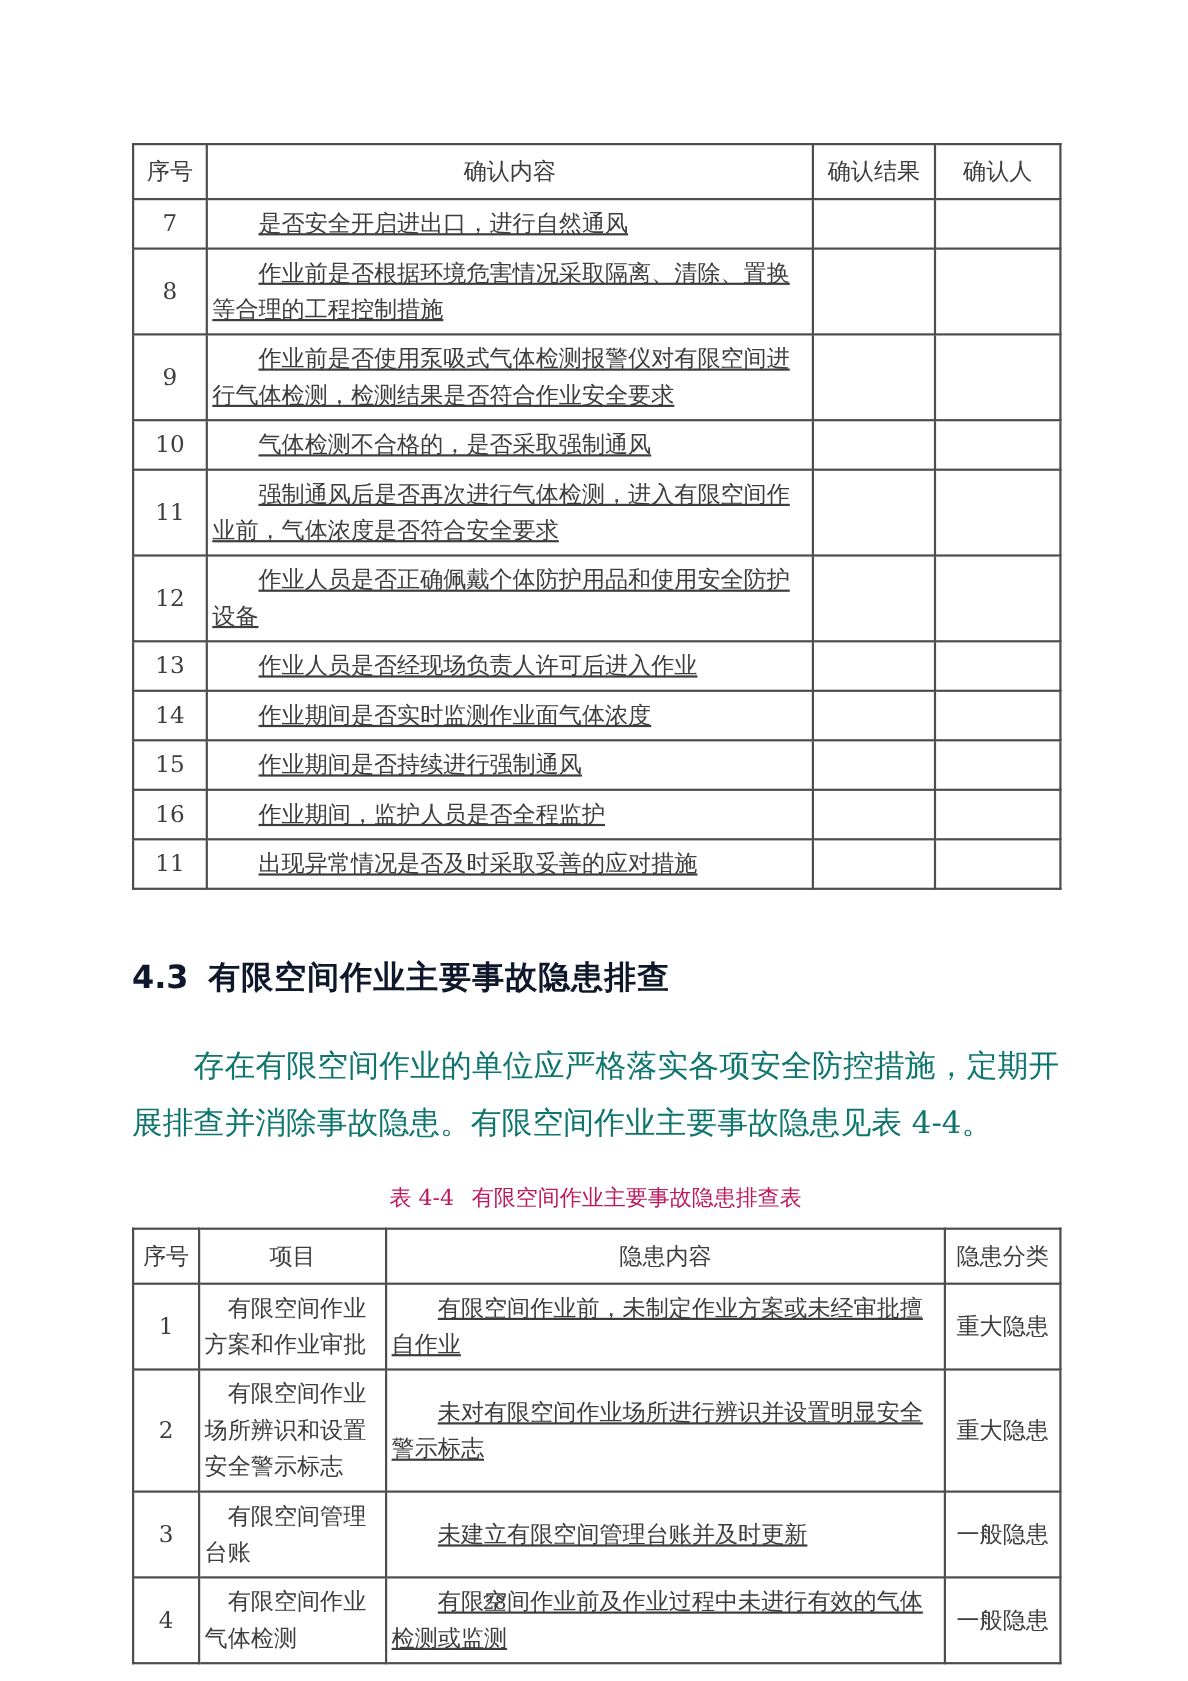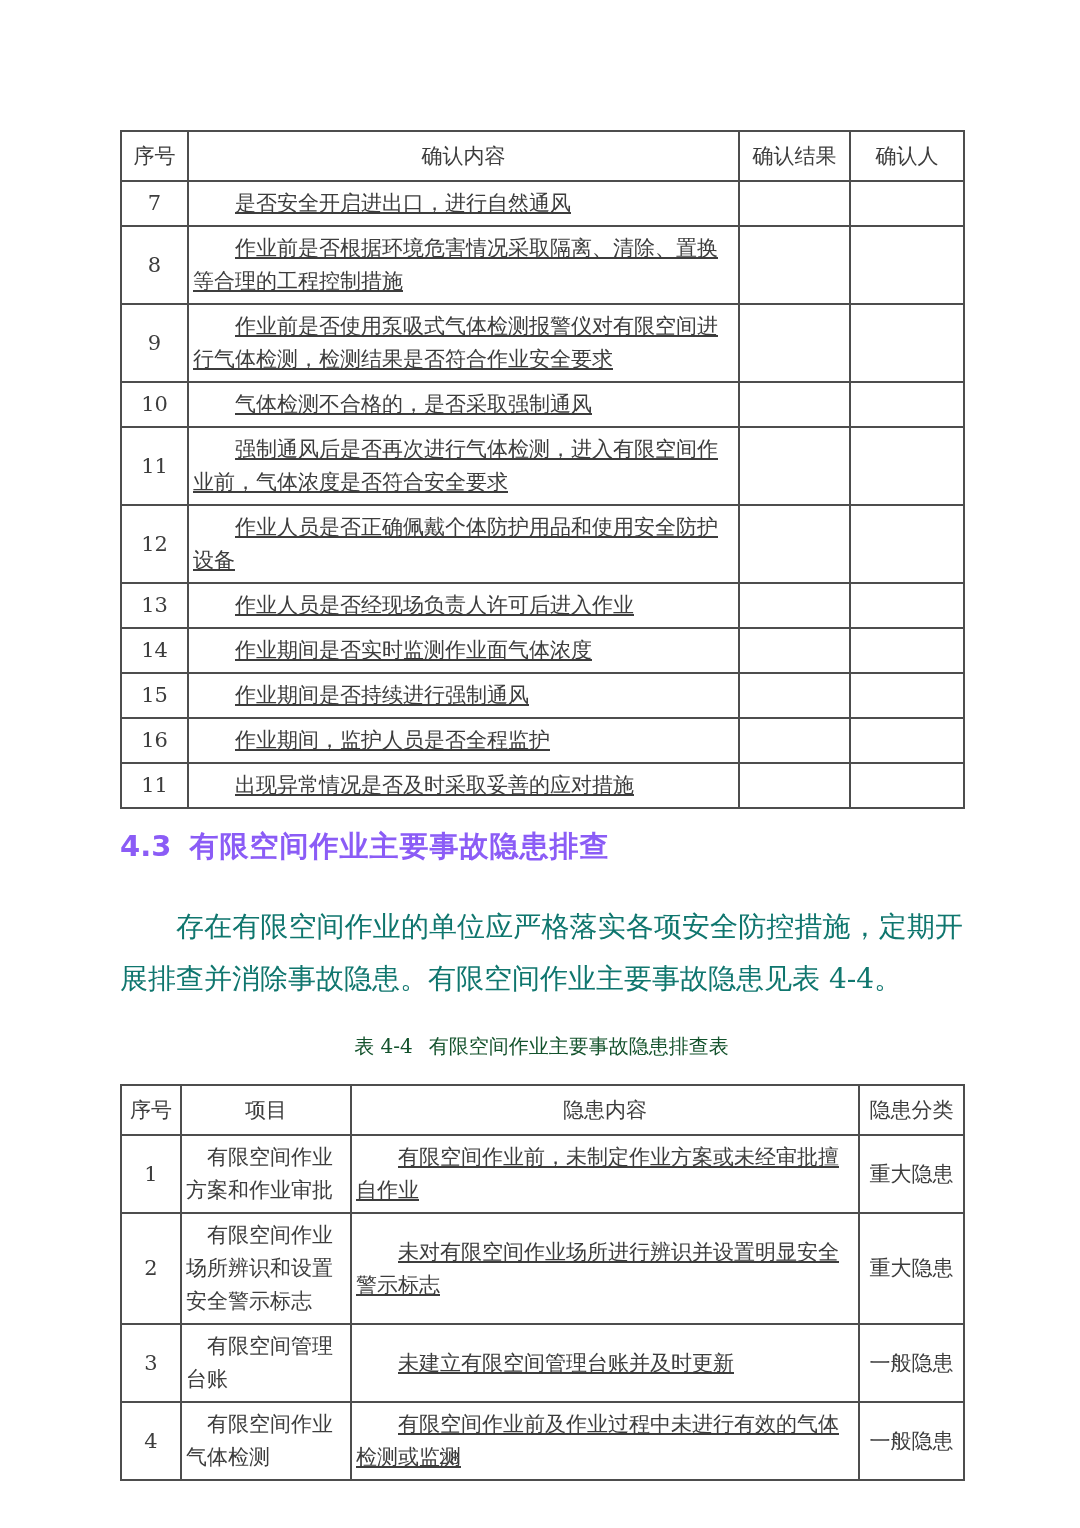--- a/index.html
+++ b/index.html
@@ -45,47 +45,47 @@
   }
   .cellp { margin: 0; }
   .c-num   { text-align: center; }
   .c-ind2 .cellp { text-indent: 2em; text-align: left; text-decoration: underline; }
   .c-ind1 .cellp { text-indent: 1em; text-align: left; }
   .c-center { text-align: center; }
   .c-empty { }
   #table1 { margin-top: 130px; }
   
   .section-heading {
-    margin-top: 18px;
+    margin-top: 60px;
     font-family: "DejaVu Sans", "Liberation Sans", sans-serif;
     font-weight: bold;
     font-size: 29px;
-    color: #8b5cf6;
+    color: #0f172a;
     letter-spacing: 1px;
   }
   .section-heading .sec-num {
     margin-right: 18px;
     letter-spacing: 0;
   }
   
   .body-paragraph {
     margin-top: 34px;
     font-size: 28px;
     line-height: 52px;
     text-indent: 2em;
     color: #0f766e;
     text-align: justify;
   }
   
   .table-caption {
     margin-top: 14px;
-    margin-bottom: 24px;
+    margin-bottom: 14px;
     text-align: center;
     font-size: 20px;
-    color: #14532d;
+    color: #be185d;
   }
   .table-caption .cap-label { margin-right: 16px; }
   
   .page-number {
     position: absolute;
     left: 0;
     width: 899px;
     top: 1448px;
     text-align: center;
     font-size: 17px;

